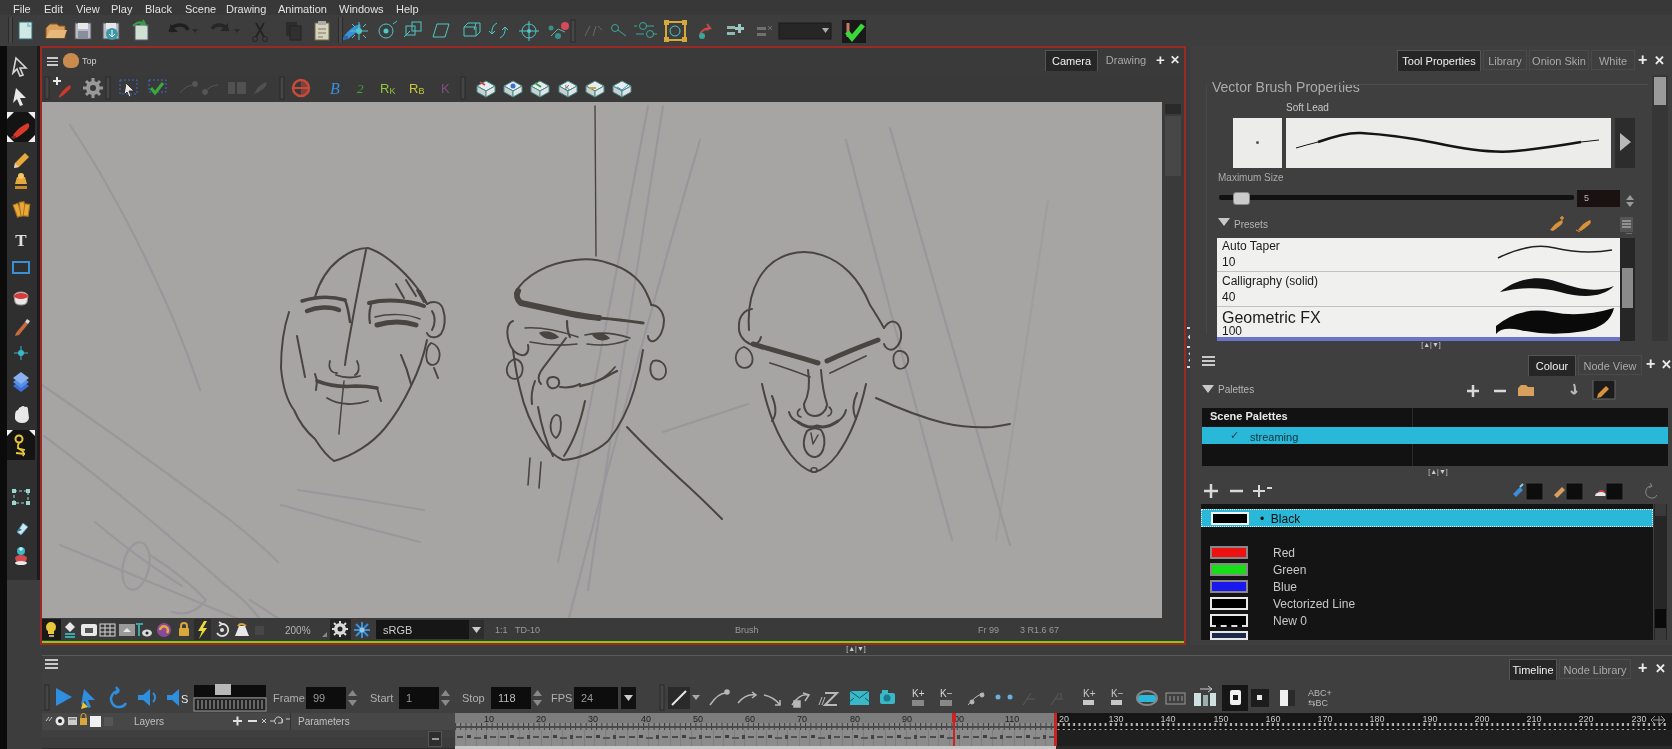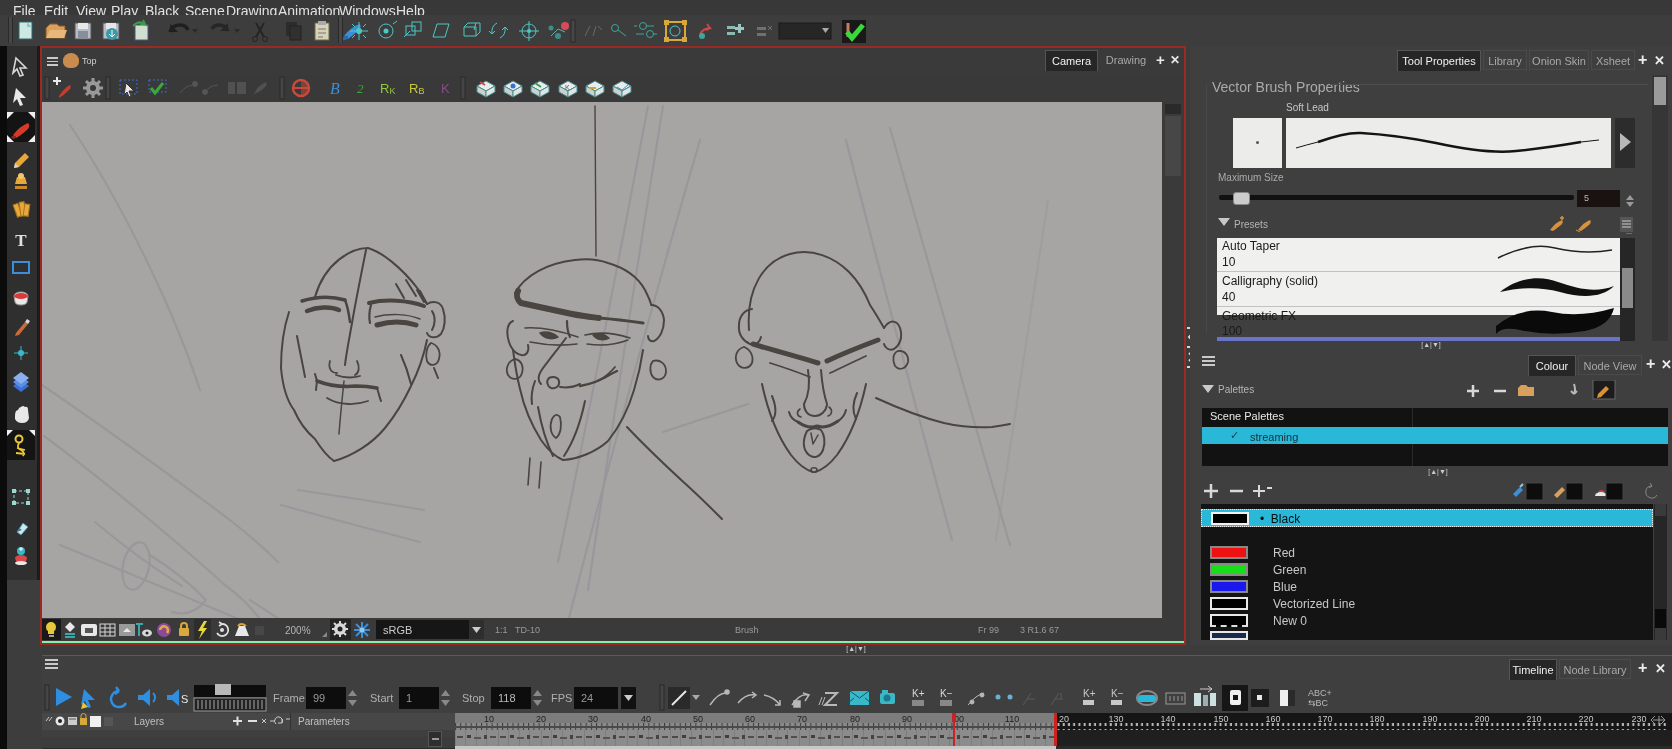--- a/index.html
+++ b/index.html
@@ -1,25 +1,25 @@
 <!DOCTYPE html>
 <html><head><meta charset="utf-8">
 <style>
 *{margin:0;padding:0;box-sizing:border-box}
 html,body{width:1672px;height:749px;overflow:hidden}
 body{font-family:"Liberation Sans",sans-serif;background:#3c3c3c;position:relative;color:#ddd}
 .abs{position:absolute}
-.menubar{left:0;top:0;width:1672px;height:15px;background:#383838;font-size:14px;color:#e2e2e2}
+.menubar{left:0;top:0;width:1672px;height:15px;background:#383838;font-size:11px;color:#e2e2e2}
 .menubar span{position:absolute;top:3px}
 .maintb{left:0;top:15px;width:1672px;height:31px;background:#3d3d3d}
 .sep{position:absolute;top:2px;width:5px;height:26px;background:#474747;border-left:1px solid #2a2a2a;border-right:1px solid #2a2a2a}
 .leftblack{left:0;top:46px;width:7px;height:703px;background:#0b0b0b}
 .sidebar{left:7px;top:46px;width:30px;height:534px;background:#2f2f2f}
 .sbgap{left:37px;top:46px;width:5px;height:534px;background:#1c1c1c}
-.campanel{left:40px;top:46px;width:1146px;height:599px;border:2px solid #9b2a24;background:#86efac}
+.campanel{left:40px;top:46px;width:1146px;height:599px;border:2px solid #9b2a24;background:#84cc16}
 .camhdr{left:0;top:0;width:100%;height:27px;background:#3a3a3a}
 .tab{position:absolute;font-size:11px;color:#a8a8a8;text-align:center;padding-top:4px;height:21px}
 .tab.act{background:#262626;color:#f0f0f0;border:1px solid #555;border-bottom:none}
 .drawtb{left:0;top:27px;width:100%;height:27px;background:#393939}
 .canvas{left:0;top:54px;width:1120px;height:516px;background:#a6a5a3}
 .canscroll{left:1120px;top:54px;width:22px;height:516px;background:#3a3a3a}
 .statusbar{left:0;top:570px;width:100%;height:23px;background:#3a3a3a;font-size:9px;color:#c5c5c5}
 .toolprops{left:1190px;top:46px;width:482px;height:306px;background:#3f3f3f}
 .colourpanel{left:1190px;top:352px;width:482px;height:293px;background:#3f3f3f}
 .timeline{left:42px;top:655px;width:1630px;height:82px;background:#3f3f3f;border-top:1px solid #5a5a5a}
@@ -494,21 +494,21 @@
 <path d="M4 26 l4 4 l-4 4" stroke="#d8d8d8" stroke-width="2" fill="none"></path>
 <rect x="2" y="39" width="8" height="2" fill="#d8d8d8"></rect>
 </svg>
 
 <div class="abs" style="left:836px;top:645px;width:40px;height:9px;font-size:7px;color:#ccc;text-align:center">[▲|▼]</div>
 
 <div class="abs toolprops" id="toolprops">
  <div class="tab act" style="left:207px;top:4px;width:84px">Tool Properties</div>
  <div class="tab" style="left:293px;top:4px;width:44px;border:1px solid #4a4a4a;height:20px">Library</div>
  <div class="tab" style="left:339px;top:4px;width:60px;border:1px solid #4a4a4a;height:20px">Onion Skin</div>
- <div class="tab" style="left:401px;top:4px;width:44px;border:1px solid #4a4a4a;height:20px">Xsheet</div>
+ <div class="tab" style="left:401px;top:4px;width:44px;border:1px solid #4a4a4a;height:20px">White</div>
  <div class="abs" style="left:448px;top:5px;font-size:16px;font-weight:bold;color:#ececec">+</div>
  <div class="abs" style="left:464px;top:7px;font-size:13px;font-weight:bold;color:#ececec">✕</div>
  <div class="abs" style="left:22px;top:33px;font-size:14px;color:#aaaaaa">Vector Brush Properties</div>
  <div class="abs" style="left:140px;top:38px;width:318px;height:1px;background:#4e4e4e"></div>
  <div class="abs" style="left:16px;top:38px;width:1px;height:250px;background:#484848"></div>
  <div class="abs" style="left:96px;top:56px;font-size:10px;color:#c8c8c8">Soft Lead</div>
  <div class="abs" style="left:43px;top:72px;width:49px;height:50px;background:#ececeb"></div>
  <div class="abs" style="left:66px;top:95px;width:3px;height:3px;background:#555;border-radius:50%"></div>
  <div class="abs" style="left:96px;top:72px;width:325px;height:50px;background:#ececeb">
   <svg width="325" height="50" viewBox="0 0 325 50">
@@ -530,28 +530,28 @@
  <div class="abs" style="left:44px;top:173px;font-size:10px;color:#b5b5b5">Presets</div>
  <svg class="abs" style="left:358px;top:170px" width="90" height="18" viewBox="0 0 90 18">
   <path d="M2 14 q6 -8 12 -10 q2 2 -1 5 q-5 4 -8 6 z" fill="#d8923a"></path>
       <path d="M12 2 h4 m-2 -2 v4" stroke="#d8923a" stroke-width="1.5"></path>
   <path d="M30 14 q6 -8 12 -10 q2 2 -1 5 q-5 4 -8 6 z" fill="#d8923a"></path>
       <path d="M28 14 l4 2" stroke="#d8923a"></path>
   <rect x="72" y="1" width="13" height="15" fill="#555"></rect>
       <path d="M74 5 h9 M74 8 h9 M74 11 h9" stroke="#ccc"></path>
       <path d="M78 18 h6" stroke="#999"></path>
  </svg>
- <div class="abs" style="left:27px;top:192px;width:403px;height:77px;background:#f0f0ef">
+ <div class="abs" style="left:27px;top:192px;width:403px;height:99px;background:#f0f0ef">
   <div style="position:absolute;left:0;top:33px;width:100%;height:1px;background:#c2c2c2"></div>
   <div style="position:absolute;left:0;top:68px;width:100%;height:1px;background:#c2c2c2"></div>
   <div style="position:absolute;left:5px;top:1px;font-size:12px;color:#1a1a1a">Auto Taper</div>
   <div style="position:absolute;left:5px;top:17px;font-size:12px;color:#1a1a1a">10</div>
   <div style="position:absolute;left:5px;top:36px;font-size:12px;color:#1a1a1a">Calligraphy (solid)</div>
   <div style="position:absolute;left:5px;top:52px;font-size:12px;color:#1a1a1a">40</div>
-  <div style="position:absolute;left:5px;top:71px;font-size:12px;color:#1a1a1a">Geometric FX</div>
+  <div style="position:absolute;left:5px;top:71px;font-size:16px;color:#1a1a1a">Geometric FX</div>
   <div style="position:absolute;left:5px;top:86px;font-size:12px;color:#1a1a1a">100</div>
   <svg style="position:absolute;left:273px;top:0" width="130" height="99" viewBox="0 0 130 99">
    <path d="M8 20 Q40 4 65 10 Q95 17 122 12" fill="none" stroke="#222" stroke-width="1.5"></path>
    <path d="M10 54 C30 38 52 38 68 44 C88 51 106 55 124 48 C112 60 92 60 70 54 C48 48 28 50 10 54 z" fill="#111"></path>
    <path d="M6 88 Q30 68 62 74 Q90 80 124 70 Q120 88 95 93 Q60 99 30 92 Q12 88 6 96 z" fill="#0a0a0a"></path>
   </svg>
  </div>
  <div class="abs" style="left:27px;top:291px;width:403px;height:4px;background:#6a74c8"></div>
  <div class="abs" style="left:430px;top:192px;width:15px;height:103px;background:#262626">
   <div style="position:absolute;left:2px;top:30px;width:11px;height:40px;background:#8a8a8a"></div>
@@ -576,21 +576,21 @@
  <div class="abs" style="left:28px;top:32px;font-size:10px;color:#b5b5b5">Palettes</div>
  <svg class="abs" style="left:272px;top:28px" width="200" height="22" viewBox="0 0 200 22">
   <path d="M5 11 h12 m-6 -6 v12" stroke="#d8d8d8" stroke-width="2.5"></path>
   <path d="M32 11 h12" stroke="#d8d8d8" stroke-width="2.5"></path>
   <path d="M56 8 l3 -3 h5 l2 2 h6 v9 h-16 z" fill="#d8a05c"></path>
   <path d="M112 4 q2 6 0 10 m0 0 l-3 -3 m3 3 l3 -3" stroke="#b8b8b8" stroke-width="2" fill="none"></path>
   <rect x="131" y="0" width="22" height="19" fill="#1c1c1c" stroke="#666"></rect>
   <path d="M136 14 l8 -8 l3 3 l-8 8 l-4 1 z" fill="#d8923a"></path>
  </svg>
  <div class="abs" style="left:12px;top:56px;width:466px;height:58px;background:#121212">
-  <div style="position:absolute;left:8px;top:2px;font-size:11px;font-weight:normal;color:#e8e8e8">Scene Palettes</div>
+  <div style="position:absolute;left:8px;top:2px;font-size:11px;font-weight:bold;color:#e8e8e8">Scene Palettes</div>
   <div style="position:absolute;left:210px;top:0;width:1px;height:58px;background:#2a2a2a"></div>
   <div style="position:absolute;left:0;top:19px;width:466px;height:17px;background:#2ab8d8">
    <div style="position:absolute;left:28px;top:2px;font-size:11px;color:#1a3a48">✓</div>
    <div style="position:absolute;left:48px;top:4px;font-size:11px;color:#16303a">streaming</div>
   </div>
  </div>
  <div class="abs" style="left:226px;top:116px;width:44px;height:10px;font-size:7px;color:#ccc;text-align:center">[▲|▼]</div>
  <svg class="abs" style="left:10px;top:128px" width="470px" height="22" viewBox="0 0 470 22">
   <path d="M4 11 h14 m-7 -7 v14" stroke="#d8d8d8" stroke-width="2.5"></path>
   <path d="M30 11 h13" stroke="#d8d8d8" stroke-width="2.5"></path>

